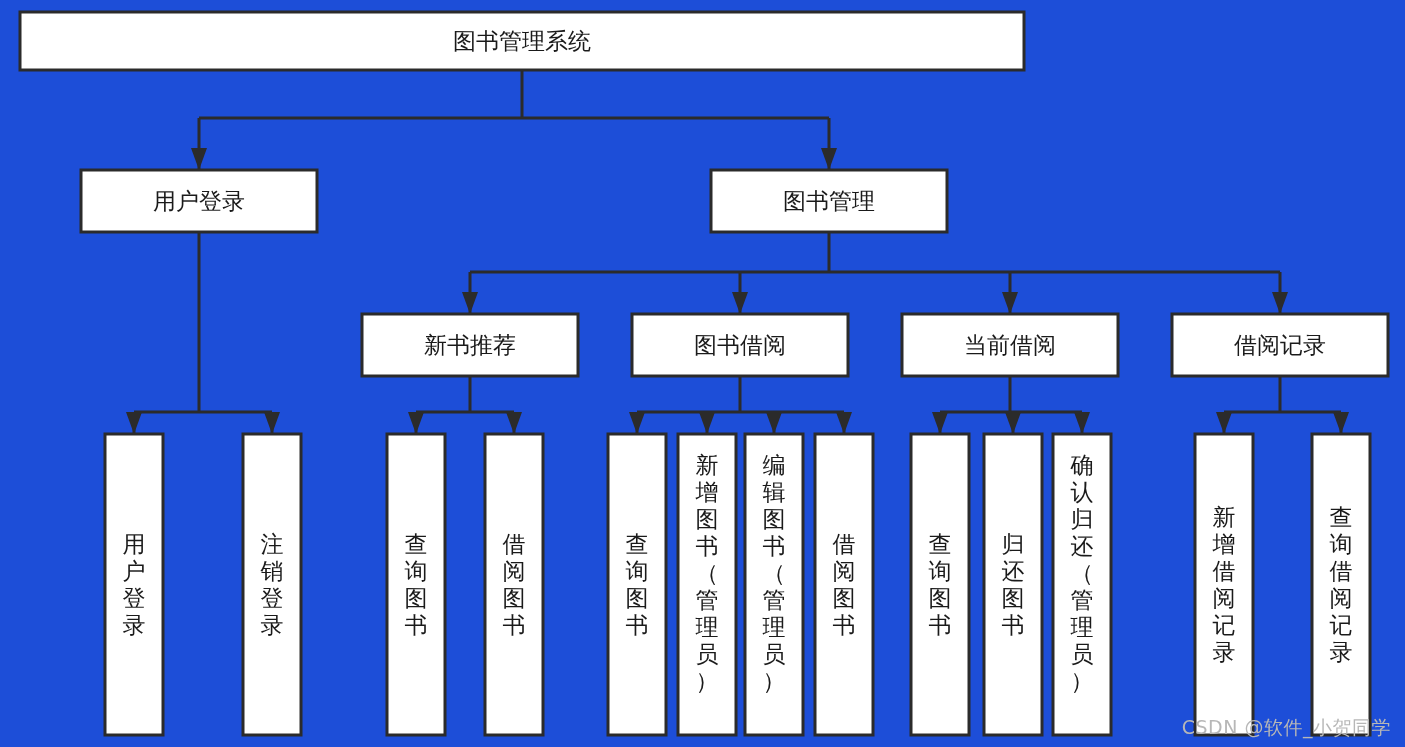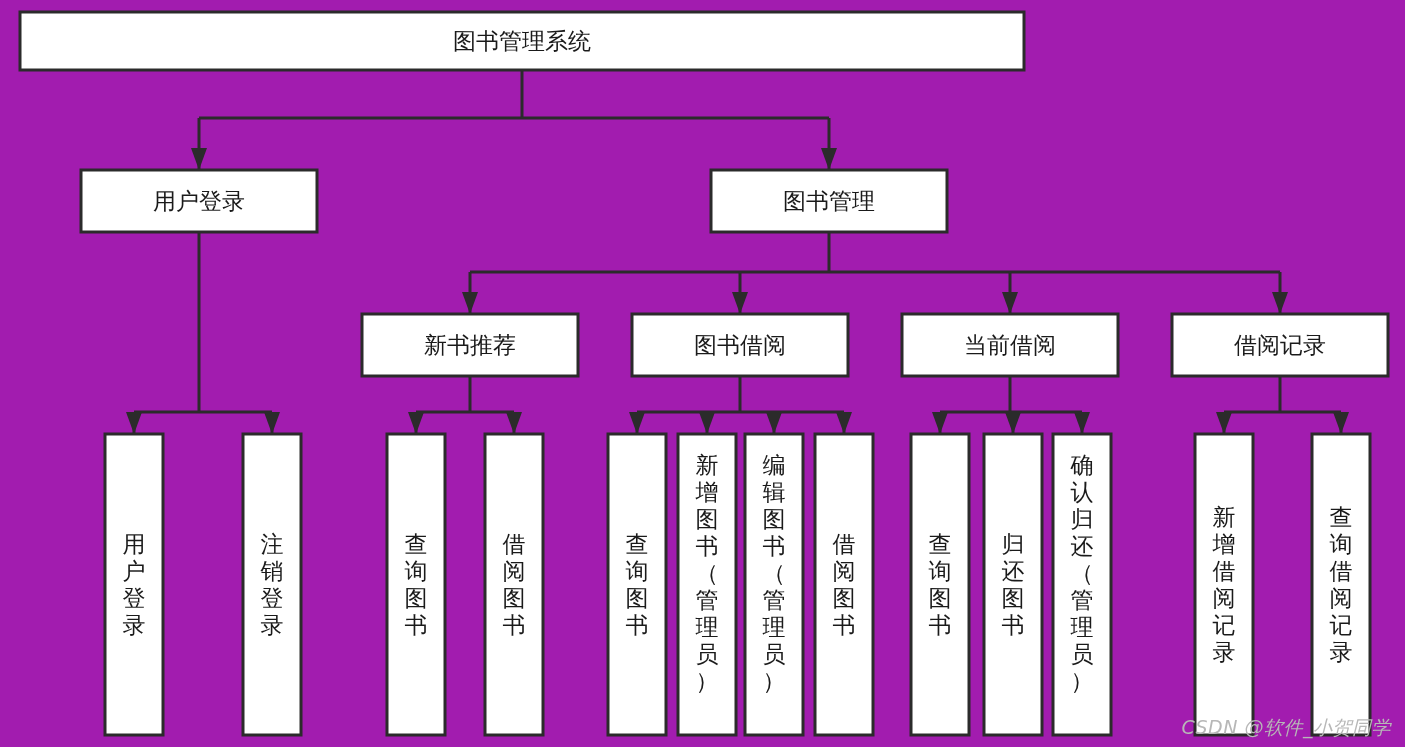--- a/index.html
+++ b/index.html
@@ -10,21 +10,21 @@
   body {
     width: 1405px;
     height: 747px;
     font-family: "DejaVu Sans", "Liberation Sans", sans-serif;
     overflow: hidden;
   }
   #diagram-root {
     position: relative;
     width: 1405px;
     height: 747px;
-    background: #a21caf;
+    background: #1d4ed8;
   }
   svg#flow-svg {
     position: absolute;
     left: 0;
     top: 0;
     width: 1405px;
     height: 747px;
   }
   .node-box {
     fill: #ffffff;
@@ -56,21 +56,20 @@
   .watermark {
     position: absolute;
     right: 14px;
     bottom: 6px;
     font-family: "DejaVu Sans", "Liberation Sans", sans-serif;
     font-size: 19px;
     color: #b7b7b7;
     white-space: nowrap;
     letter-spacing: 0.5px;
     pointer-events: none;
-    font-style: italic;
   }
 </style>
 </head>
 <body>
 
 <div id="diagram-root">
   <svg id="flow-svg" viewBox="0 0 1405 747" xmlns="http://www.w3.org/2000/svg">
     <g id="connectors-layer">
         <line x1="522" y1="70" x2="522" y2="118" class="connector"></line>
         <line x1="199" y1="118" x2="829" y2="118" class="connector"></line>

